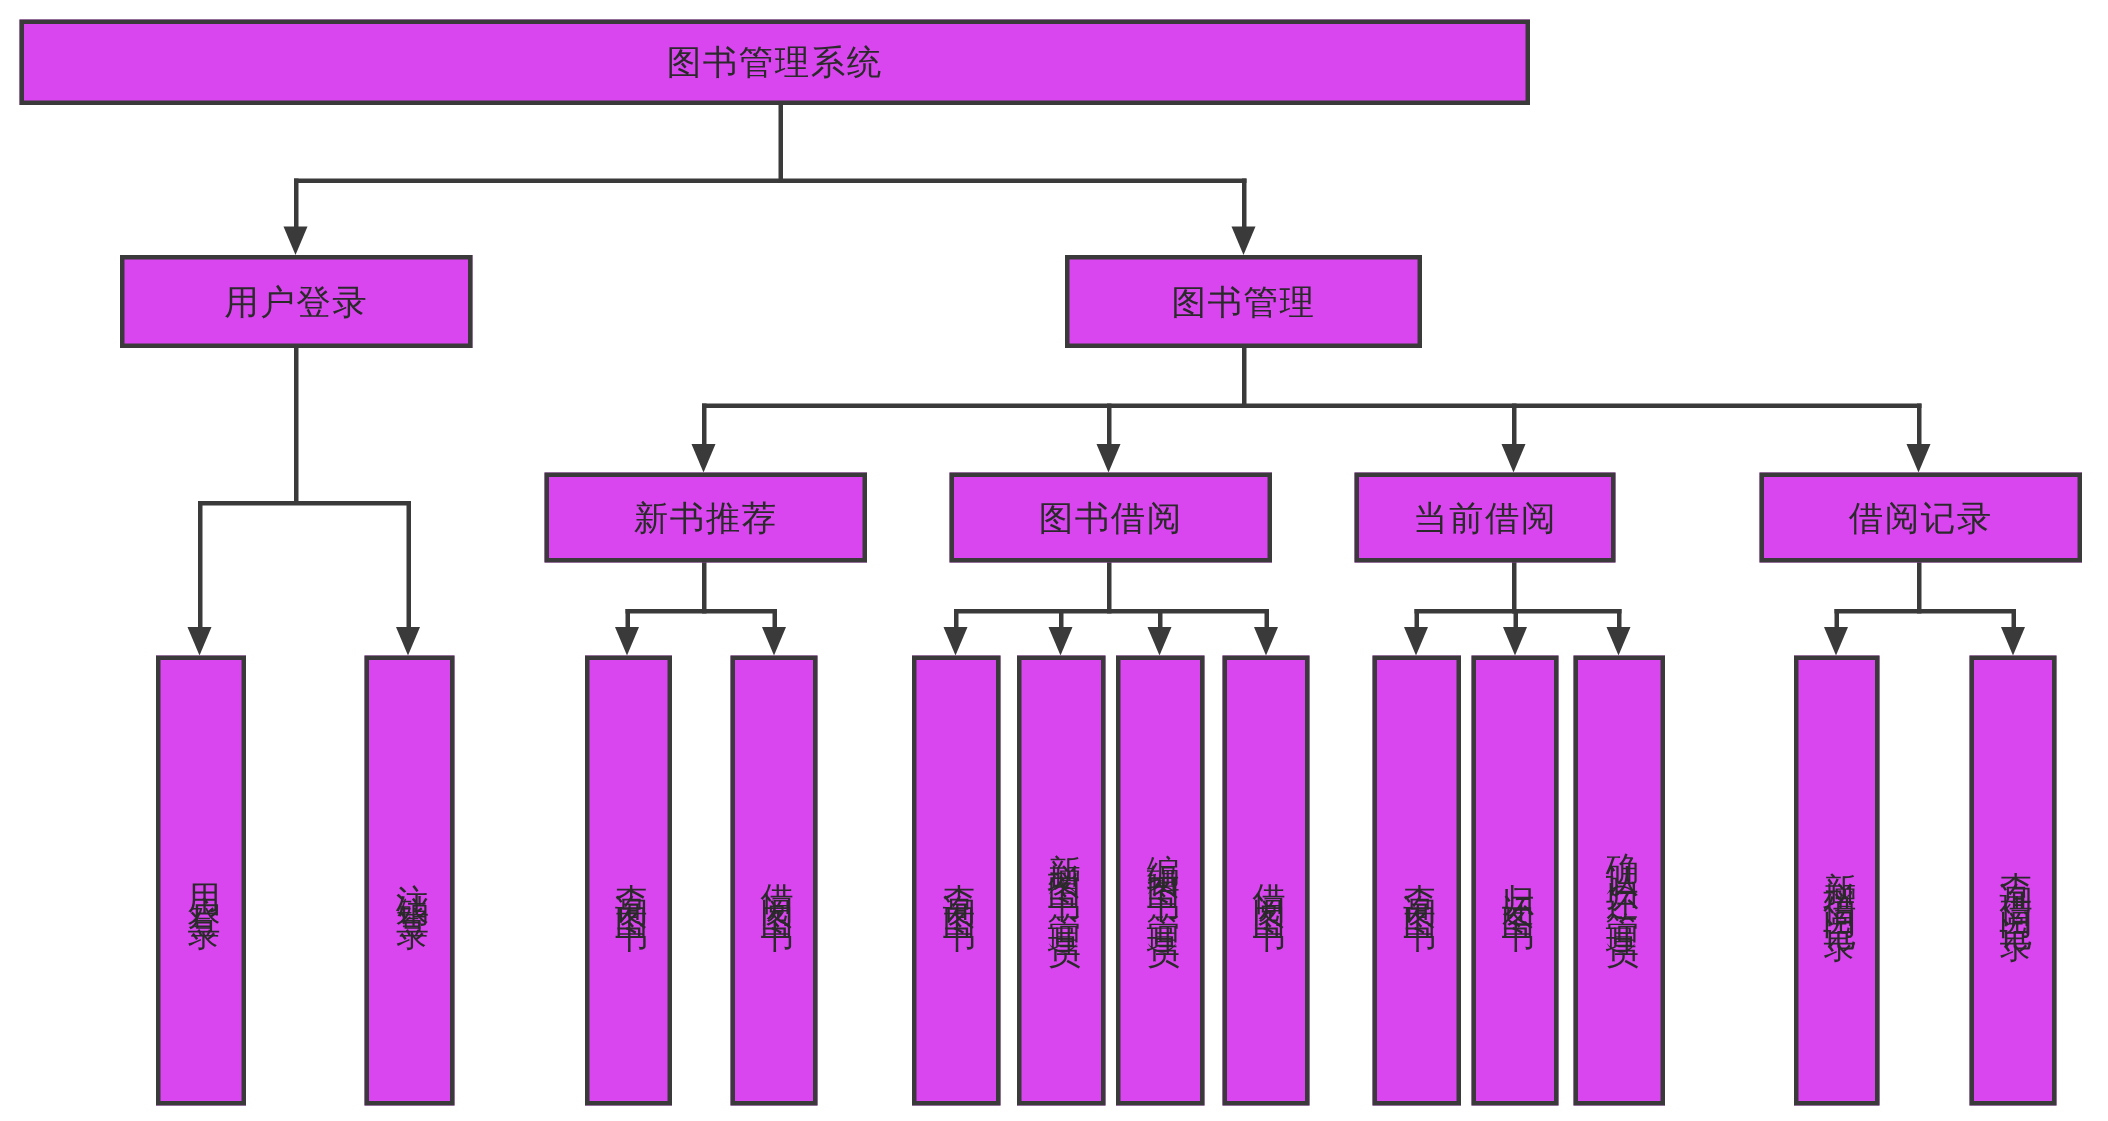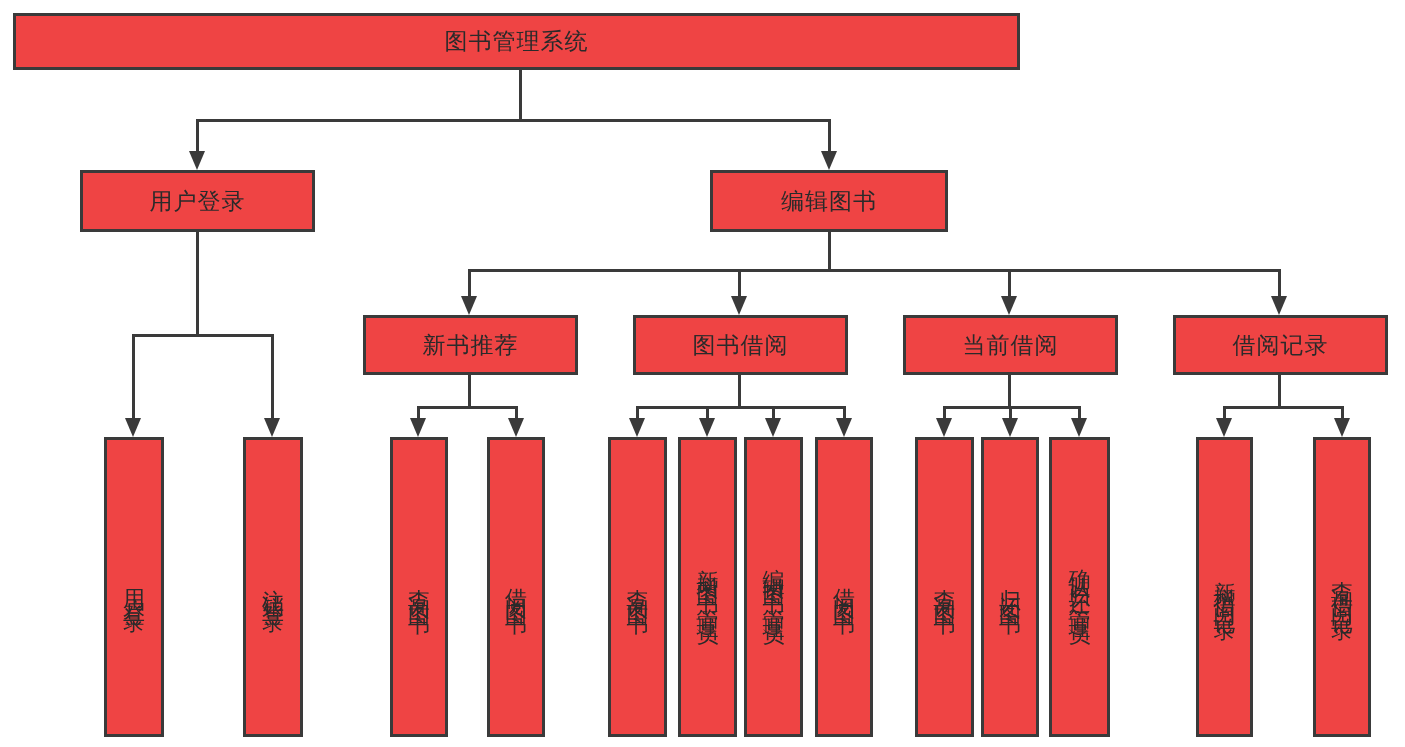--- a/index.html
+++ b/index.html
@@ -12,24 +12,25 @@
     position: relative;
     width: 1405px;
     height: 747px;
     background: #ffffff;
     overflow: hidden;
   }
   .box {
     position: absolute;
     box-sizing: border-box;
     border: 3px solid #3a3a3a;
-    background: #ef4444;
+    background: #d946ef;
     display: flex;
     align-items: center;
     justify-content: center;
+    font-family: Liberation Mono, monospace;
   }
   .hlabel {
     font-size: 23px;
     color: #2a2a2a;
     letter-spacing: 1px;
     white-space: nowrap;
   }
   .vlabel {
     writing-mode: vertical-lr;
     text-orientation: mixed;
@@ -124,30 +125,30 @@
   <div class="ahead" style="left:1334px;top:418px"></div>
 
   <div class="box" style="left:13px;top:13px;width:1007px;height:57px">
     <span class="hlabel">图书管理系统</span>
   </div>
 
   <div class="box" style="left:80px;top:170px;width:235px;height:62px">
     <span class="hlabel">用户登录</span>
   </div>
   <div class="box" style="left:710px;top:170px;width:238px;height:62px">
-    <span class="hlabel">编辑图书</span>
+    <span class="hlabel">图书管理</span>
   </div>
 
   <div class="box" style="left:633px;top:315px;width:215px;height:60px">
     <span class="hlabel">图书借阅</span>
   </div>
   <div class="box" style="left:363px;top:315px;width:215px;height:60px">
     <span class="hlabel">新书推荐</span>
   </div>
-  <div class="box" style="left:903px;top:315px;width:215px;height:60px">
+  <div class="box" style="left:903px;top:315px;width:174px;height:60px">
     <span class="hlabel">当前借阅</span>
   </div>
   <div class="box" style="left:1173px;top:315px;width:215px;height:60px">
     <span class="hlabel">借阅记录</span>
   </div>
 
   <div class="box" style="left:104px;top:437px;width:60px;height:300px">
     <span class="vlabel">用户登录</span>
   </div>
   <div class="box" style="left:243px;top:437px;width:60px;height:300px">

